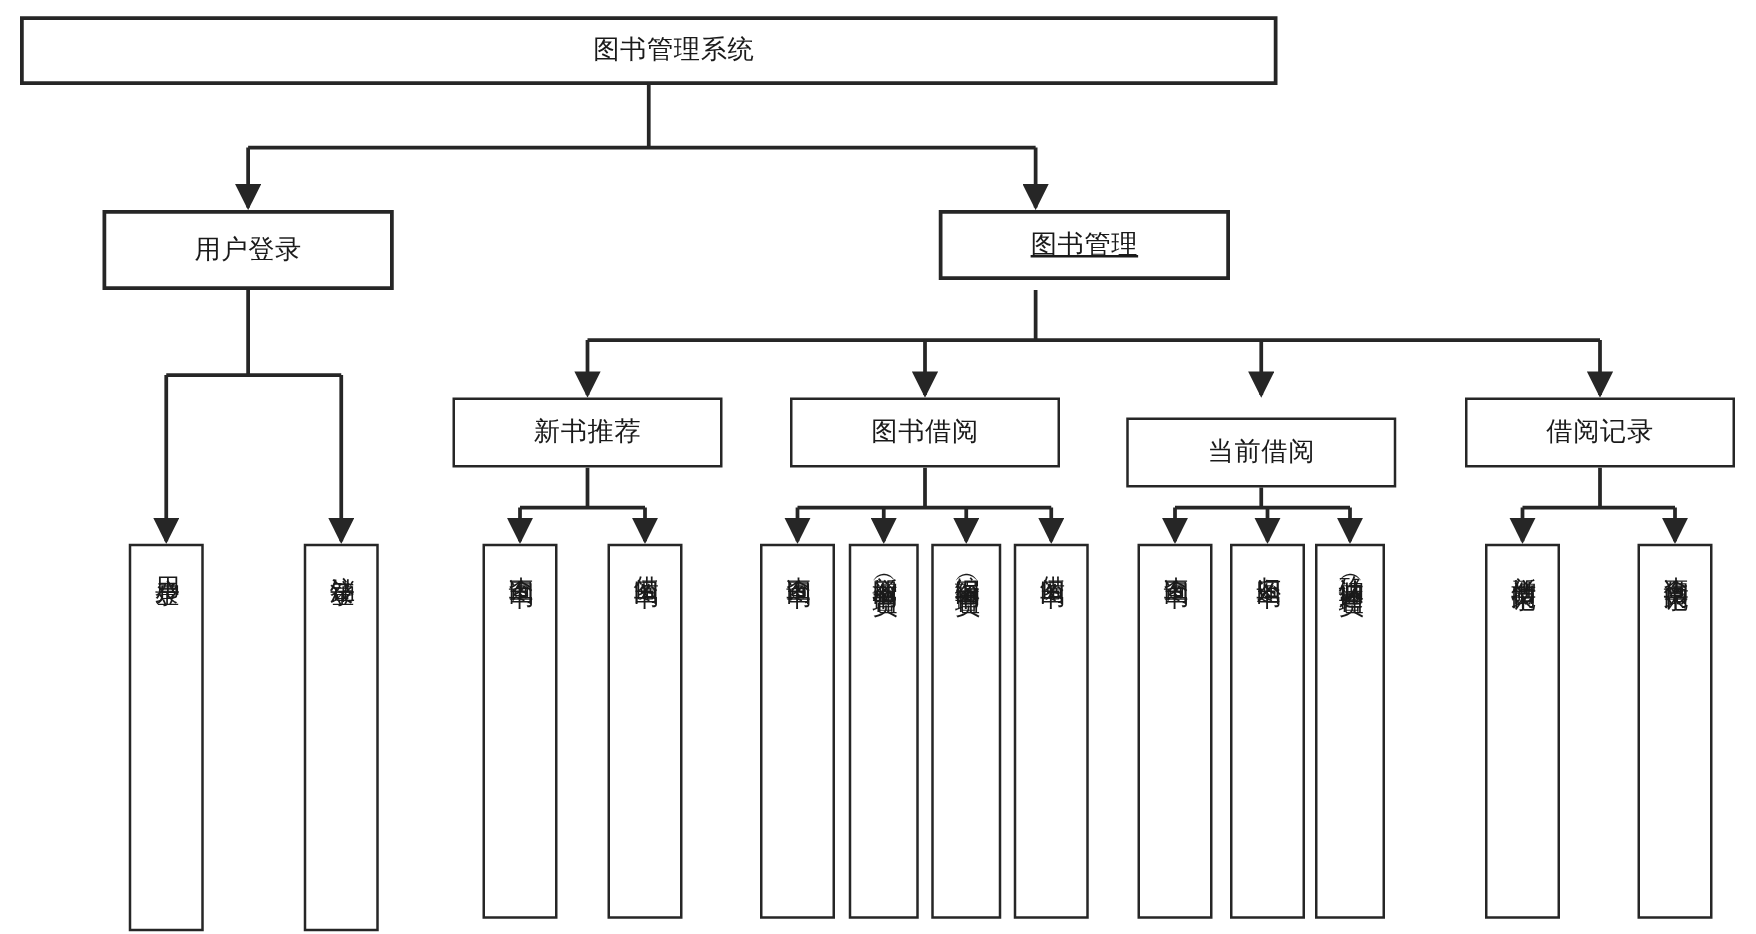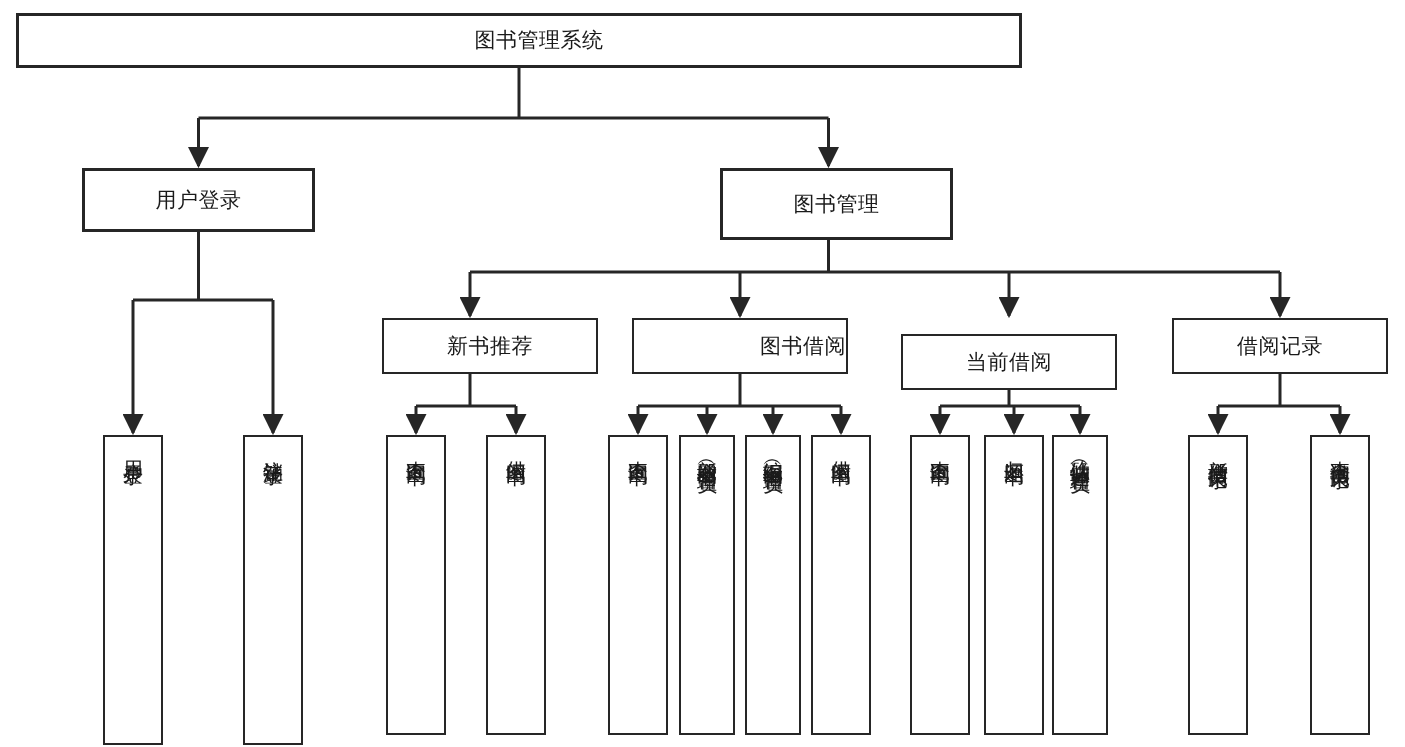--- a/index.html
+++ b/index.html
@@ -77,27 +77,27 @@
         <line x1="1340" y1="406" x2="1340" y2="433" stroke="#262626" stroke-width="3" marker-end="url(#arrow)"></line>
       </g>
   </svg>
   <div id="node-layer">
       <div class="node level0" style="left: 16px; top: 13px; width: 1006px; height: 55px;">
         <span class="node-label">图书管理系统</span>
       </div>
       <div class="node level1" style="left: 82px; top: 168px; width: 233px; height: 64px;">
         <span class="node-label">用户登录</span>
       </div>
-      <div class="node level1" style="left: 720px; top: 168px; width: 233px; height: 72px;">
+      <div class="node level1" style="left: 751px; top: 168px; width: 233px; height: 56px; text-decoration: underline;">
         <span class="node-label">图书管理</span>
       </div>
-      <div class="node level2" style="left: 382px; top: 318px; width: 216px; height: 56px;">
+      <div class="node level2" style="left: 362px; top: 318px; width: 216px; height: 56px;">
         <span class="node-label">新书推荐</span>
       </div>
-      <div class="node level2" style="left: 632px; top: 318px; width: 216px; height: 56px; justify-content: flex-end;">
+      <div class="node level2" style="left: 632px; top: 318px; width: 216px; height: 56px;">
         <span class="node-label">图书借阅</span>
       </div>
       <div class="node level2" style="left: 901px; top: 334px; width: 216px; height: 56px;">
         <span class="node-label">当前借阅</span>
       </div>
       <div class="node level2" style="left: 1172px; top: 318px; width: 216px; height: 56px; text-align: right;">
         <span class="node-label">借阅记录</span>
       </div>
       <div class="node level3 vertical" style="left: 103px; top: 435px; width: 60px; height: 310px;">
         <span class="node-label">用户登录</span>

